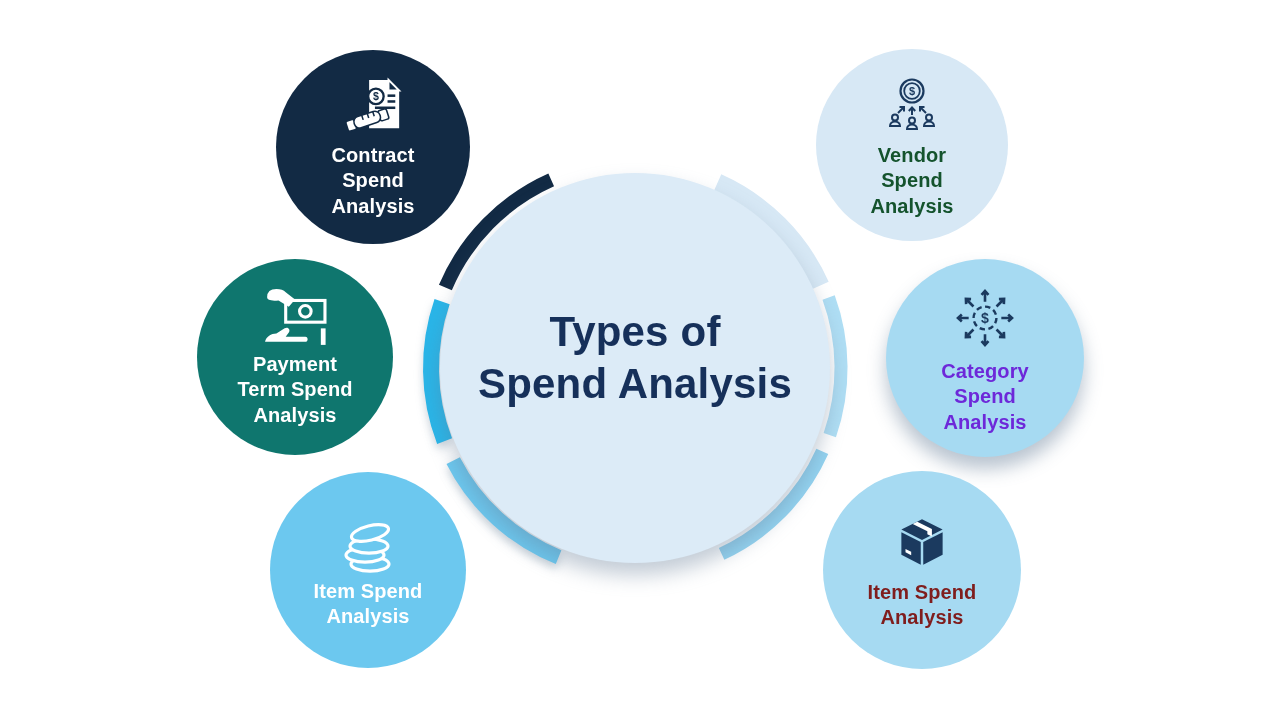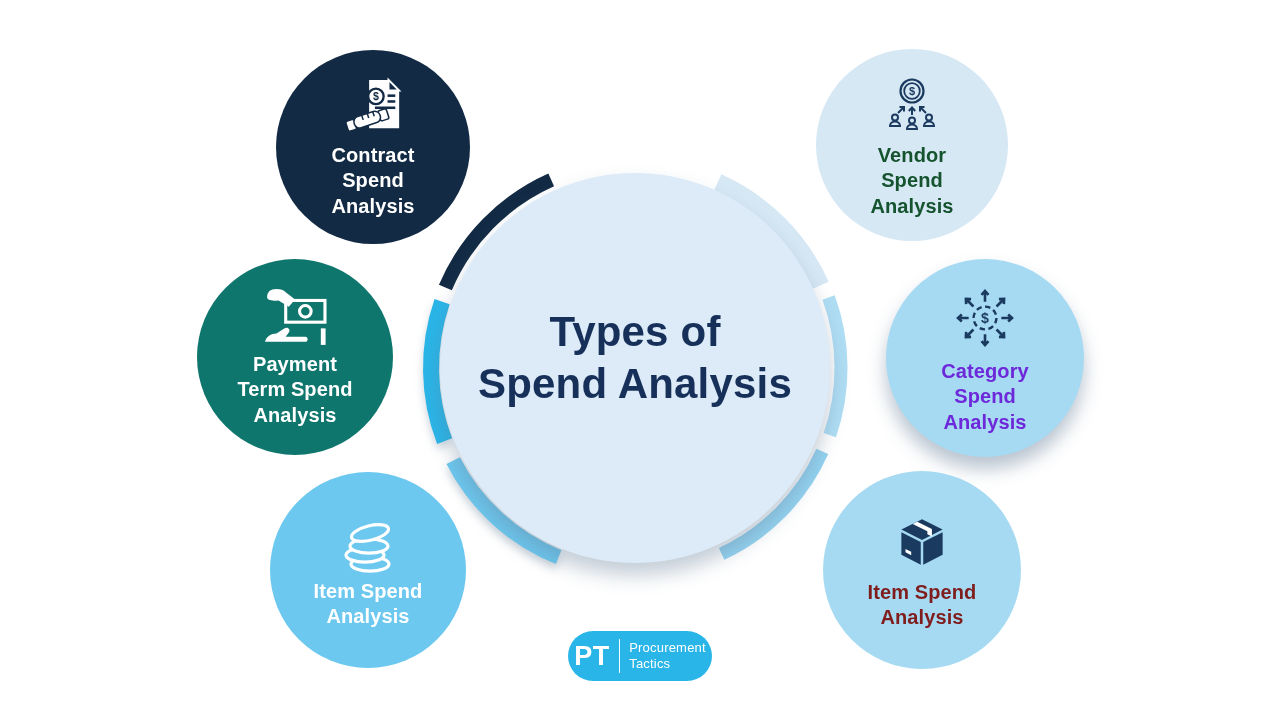--- a/index.html
+++ b/index.html
@@ -164,22 +164,14 @@
       <polygon points="0,-23 20,-13 0,-3 -20,-13" fill="#1B3A5F"></polygon>
       <polygon points="-20,-10.5 -1.2,-0.9 -1.2,21 -20,11.5" fill="#1B3A5F"></polygon>
       <polygon points="1.2,-0.9 20,-10.5 20,11.5 1.2,21" fill="#1B3A5F"></polygon>
       <polygon points="-9,-18.5 -4.6,-20.7 9.6,-13.6 9.6,-6.4 5.2,-8.6 5.2,-11.4" fill="#FFFFFF"></polygon>
       <polygon points="-16,5.8 -10.5,8.6 -10.5,11.8 -16,9" fill="#FFFFFF"></polygon>
     </svg>
     <div class="node-label" style="color: #7f1d1d;">Item Spend
 Analysis</div>
   </div>
 
-  <div id="logo" style="background-color: rgb(41, 181, 232);">
-    <span class="abbr">PT</span>
-    <span class="divider"></span>
-    <span class="name">
-      <span>Procurement</span>
-      <span>Tactics</span>
-    </span>
-  </div>
 
 </div>
 
 </body></html>

